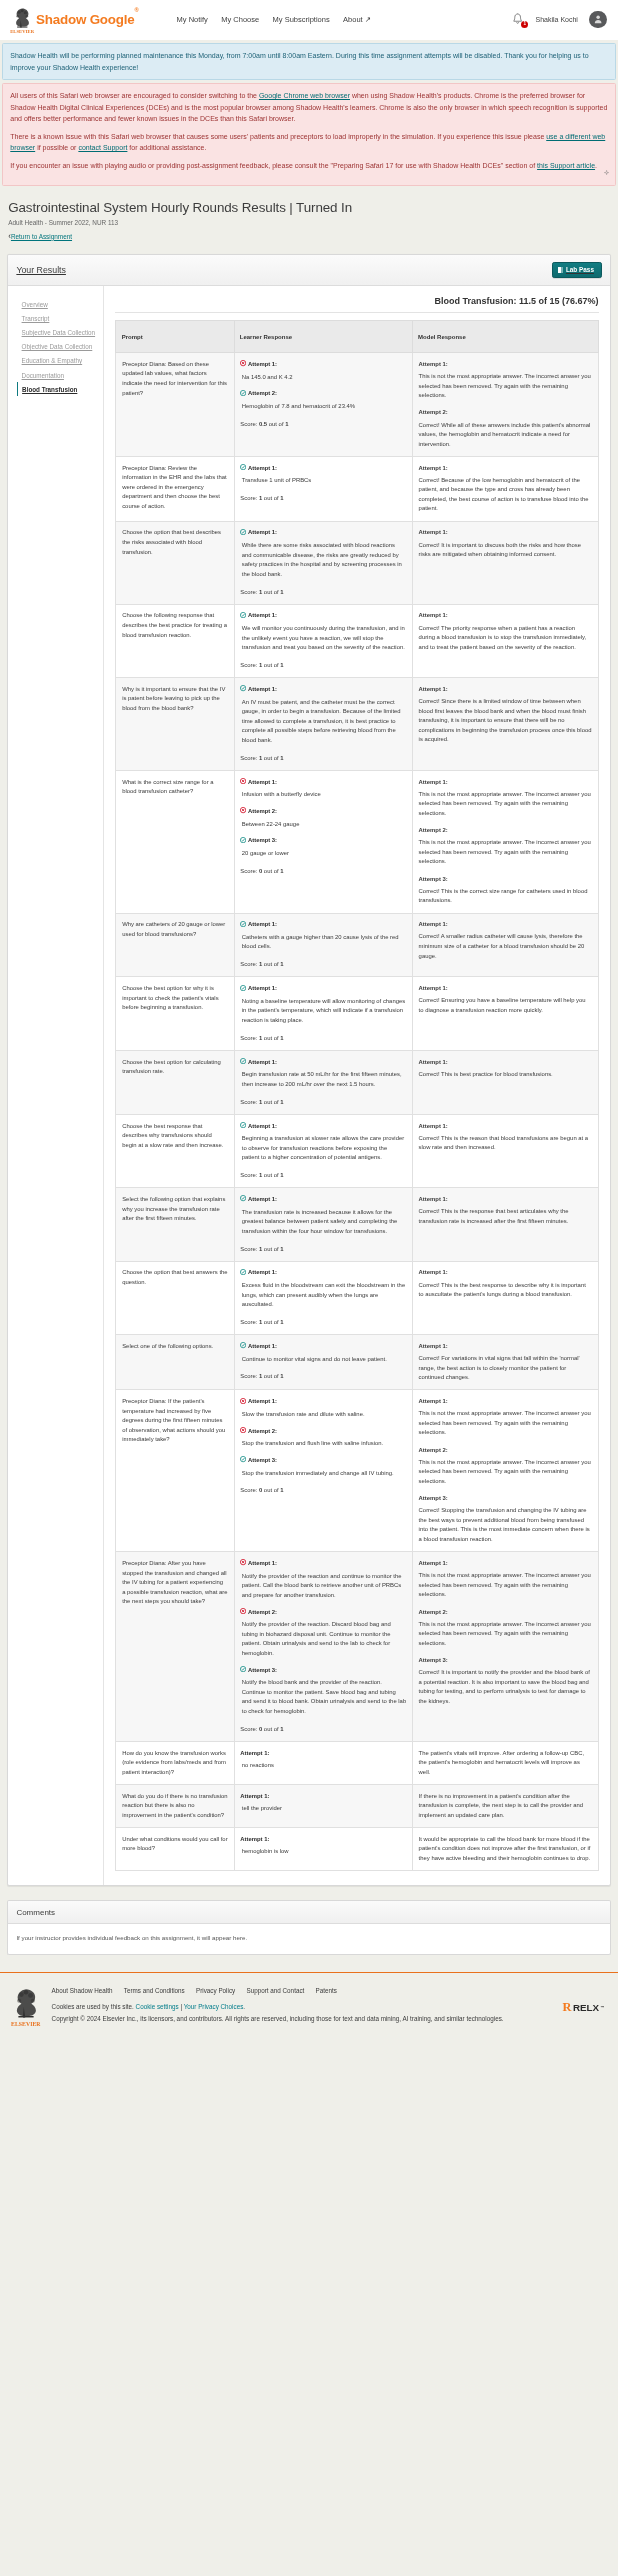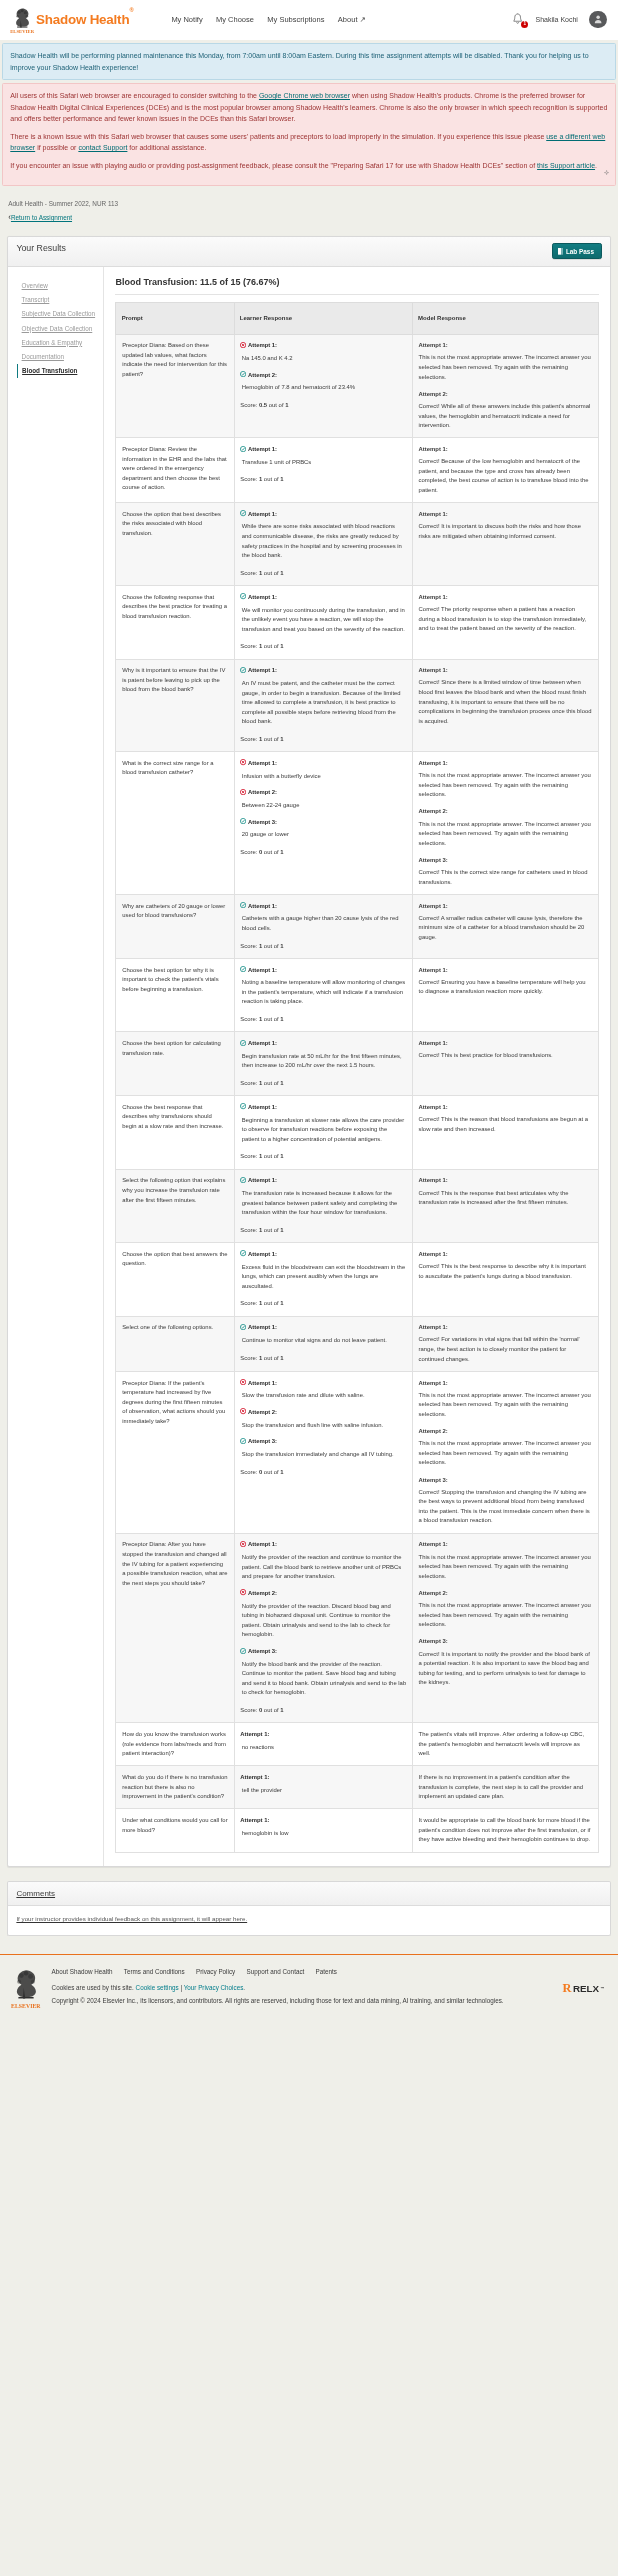--- a/index.html
+++ b/index.html
@@ -117,23 +117,24 @@
     margin: 5.2px 7.2px 14.4px 7.2px;
     background: #fff;
     border: 0.5px solid #d8d8d8;
     border-radius: 2.1px;
     box-shadow: 0 0.5px 1px rgba(0,0,0,.07);
   }
   .panel-head {
     background: linear-gradient(#fbfbfb, #f0f0f0);
     border-bottom: 0.5px solid #dcdcdc;
     padding: 6.7px 8.2px;
-    display: flex; justify-content: space-between;
+    display: flex; align-items: center; justify-content: space-between;
     min-height: 29px;
     border-radius: 2.1px 2.1px 0 0;
+    text-decoration: underline;
   }
   .panel-title { font-size: 8.8px; color: #3d3d3d; }
   .labpass-btn {
     background: linear-gradient(#127d82, #0e6a6e);
     color: #fff;
     border: 0.5px solid #0b595d;
     border-radius: 2.1px;
     padding: 3.6px 6.7px 3.6px 5.2px;
     font-size: 6.4px; font-weight: bold;
     display: inline-flex; align-items: center; gap: 3.1px;
@@ -164,20 +165,21 @@
     border-left: 1.5px solid #0e7a80;
     padding-left: 3.6px;
     background: #fff;
   }
 
   
   .main { flex: 1; padding: 10.3px 11.3px 13.4px 11.3px; min-width: 0; }
   .score-head {
     font-size: 9px; font-weight: bold; color: #333;
     margin: 0 0 6.2px 0;
+    text-align: right;
   }
   .score-rule { border: 0; border-top: 0.5px solid #e3e3e3; margin: 0 0 7.2px 0; }
 
   table.qa {
     width: 100%;
     border-collapse: collapse;
     table-layout: fixed;
   }
   table.qa th {
     background: #eaeaea;
@@ -208,21 +210,21 @@
   .resp-text { margin: 0 0 2.1px 0; padding-left: 1.5px; }
   .score-line { margin-top: 8.2px; }
   .score-line b { font-weight: bold; }
   .model-attempt { font-weight: bold; margin: 0 0 2.6px 0; }
   .model-attempt.mt { margin-top: 7.7px; }
   .model-text { margin: 0; }
 
   .mark { flex: 0 0 auto; width: 6.2px; height: 6.2px; margin-top: 0.5px; }
 
   
-  .comments-panel { margin: 0 7.2px 17.5px 7.2px; text-decoration: underline; }
+  .comments-panel { margin: 0 7.2px 17.5px 7.2px; }
   .comments-head {
     background: linear-gradient(#fbfbfb, #f0f0f0);
     border: 0.5px solid #d8d8d8;
     border-bottom: 0.5px solid #dcdcdc;
     border-radius: 2.1px 2.1px 0 0;
     padding: 6.7px 8.2px;
     font-size: 8px;
     color: #3d3d3d;
   }
   .comments-body {
@@ -271,21 +273,21 @@
           <circle cx="10" cy="10" r="3" opacity="0.6"></circle>
           <circle cx="22" cy="11" r="3.2" opacity="0.6"></circle>
           <circle cx="16" cy="7" r="3" opacity="0.7"></circle>
           <circle cx="7" cy="18" r="2.6" opacity="0.5"></circle>
           <circle cx="25" cy="18" r="2.6" opacity="0.5"></circle>
           <path d="M6 38 L26 38 L26 40 L6 40 Z"></path>
         </g>
       </svg>
       <div class="elsevier-wm">ELSEVIER</div>
     </div>
-    <div class="brandname"><span>Shadow Health</span><sup>®</sup></div>
+    <div class="brandname"><span>Shadow Google</span><sup>®</sup></div>
   </div>
 
   <nav class="navlinks">
     <a class="navlink" href="#">My Notify</a>
     <a class="navlink" href="#">My Choose</a>
     <a class="navlink" href="#">My Subscriptions</a>
     <a class="navlink" href="#">About ↗</a>
   </nav>
 
   <div class="navright">
@@ -314,20 +316,21 @@
   <p><span>All users of this Safari web browser are encouraged to consider switching to the </span><a href="#">Google Chrome web browser</a><span> when using Shadow Health's products. Chrome is the preferred browser for Shadow Health Digital Clinical Experiences (DCEs) and is the most popular browser among Shadow Health's learners. Chrome is also the only browser in which speech recognition is supported and offers better performance and fewer known issues in the DCEs than this Safari browser.</span></p>
   <p><span>There is a known issue with this Safari web browser that causes some users' patients and preceptors to load improperly in the simulation. If you experience this issue please </span><a href="#">use a different web browser</a><span> if possible or </span><a href="#">contact Support</a><span> for additional assistance.</span></p>
   <p><span>If you encounter an issue with playing audio or providing post-assignment feedback, please consult the "Preparing Safari 17 for use with Shadow Health DCEs" section of </span><a href="#">this Support article</a><span>.</span></p>
   <svg class="gear-mini" viewBox="0 0 16 16" aria-hidden="true">
     <circle cx="8" cy="8" r="3" fill="none" stroke="#6b6b6b" stroke-width="1.6"></circle>
     <path d="M8 0.5 L8 3 M8 13 L8 15.5 M0.5 8 L3 8 M13 8 L15.5 8" stroke="#6b6b6b" stroke-width="1.6"></path>
   </svg>
 </div>
 
 <div class="pagehead">
+  <h1 class="pagetitle">Gastrointestinal System Hourly Rounds Results | Turned In</h1>
   <div class="pagesub">Adult Health - Summer 2022, NUR 113</div>
   <div>
     <span class="chev">‹</span><a class="returnlink" href="#">Return to Assignment</a>
   </div>
 </div>
 
 <div class="panel">
   <div class="panel-head">
     <div class="panel-title">Your Results</div>
     <button class="labpass-btn">

